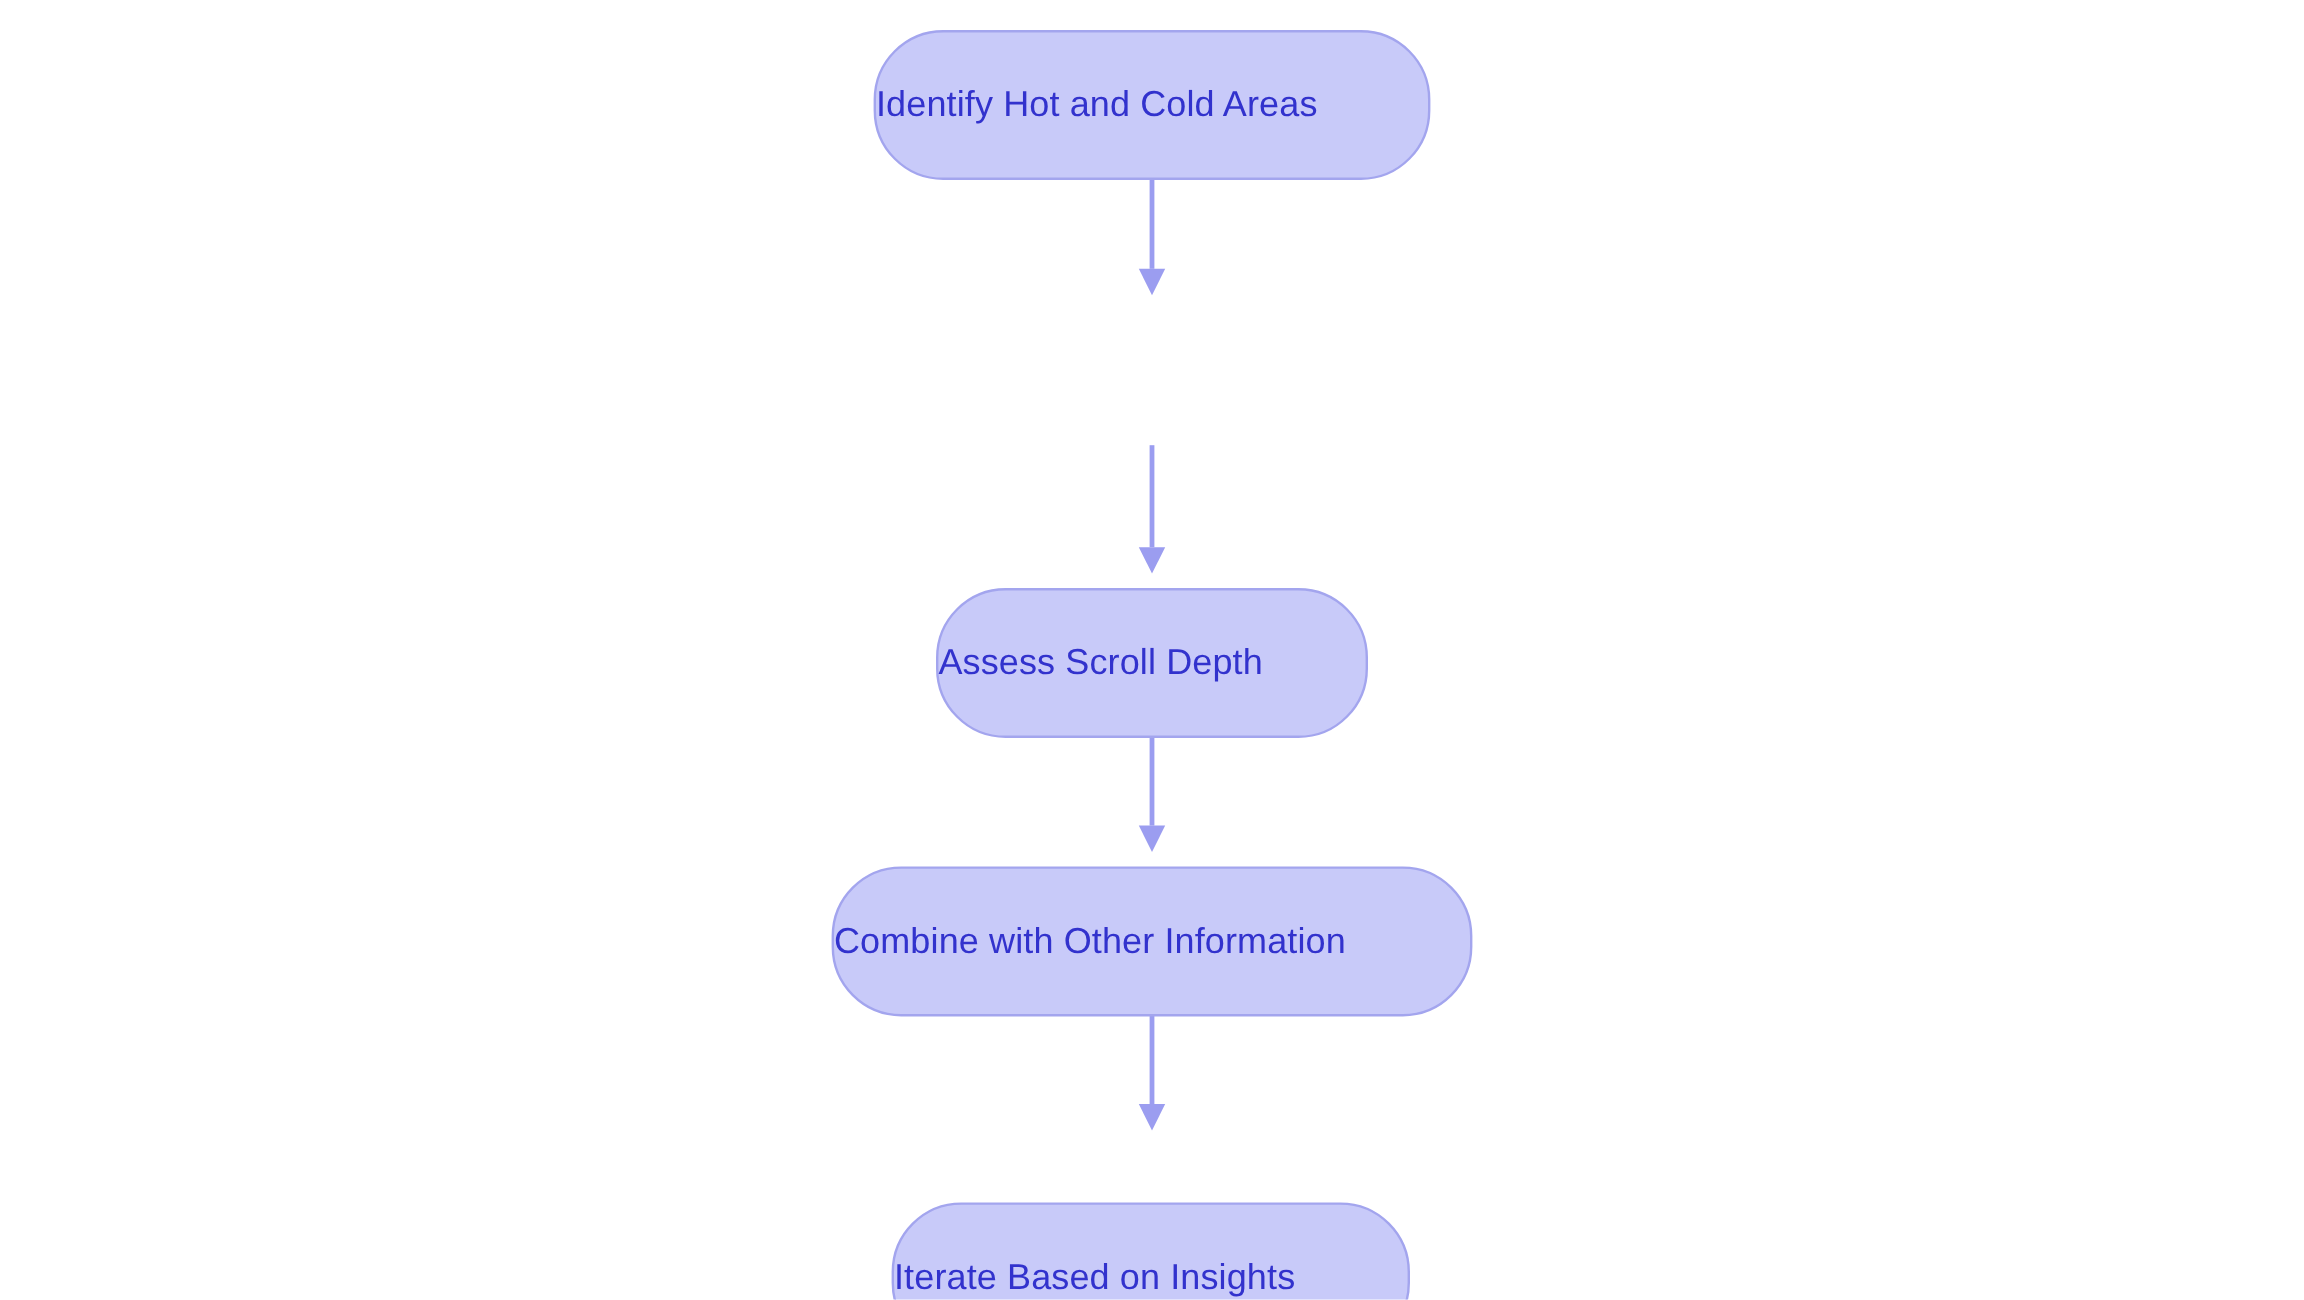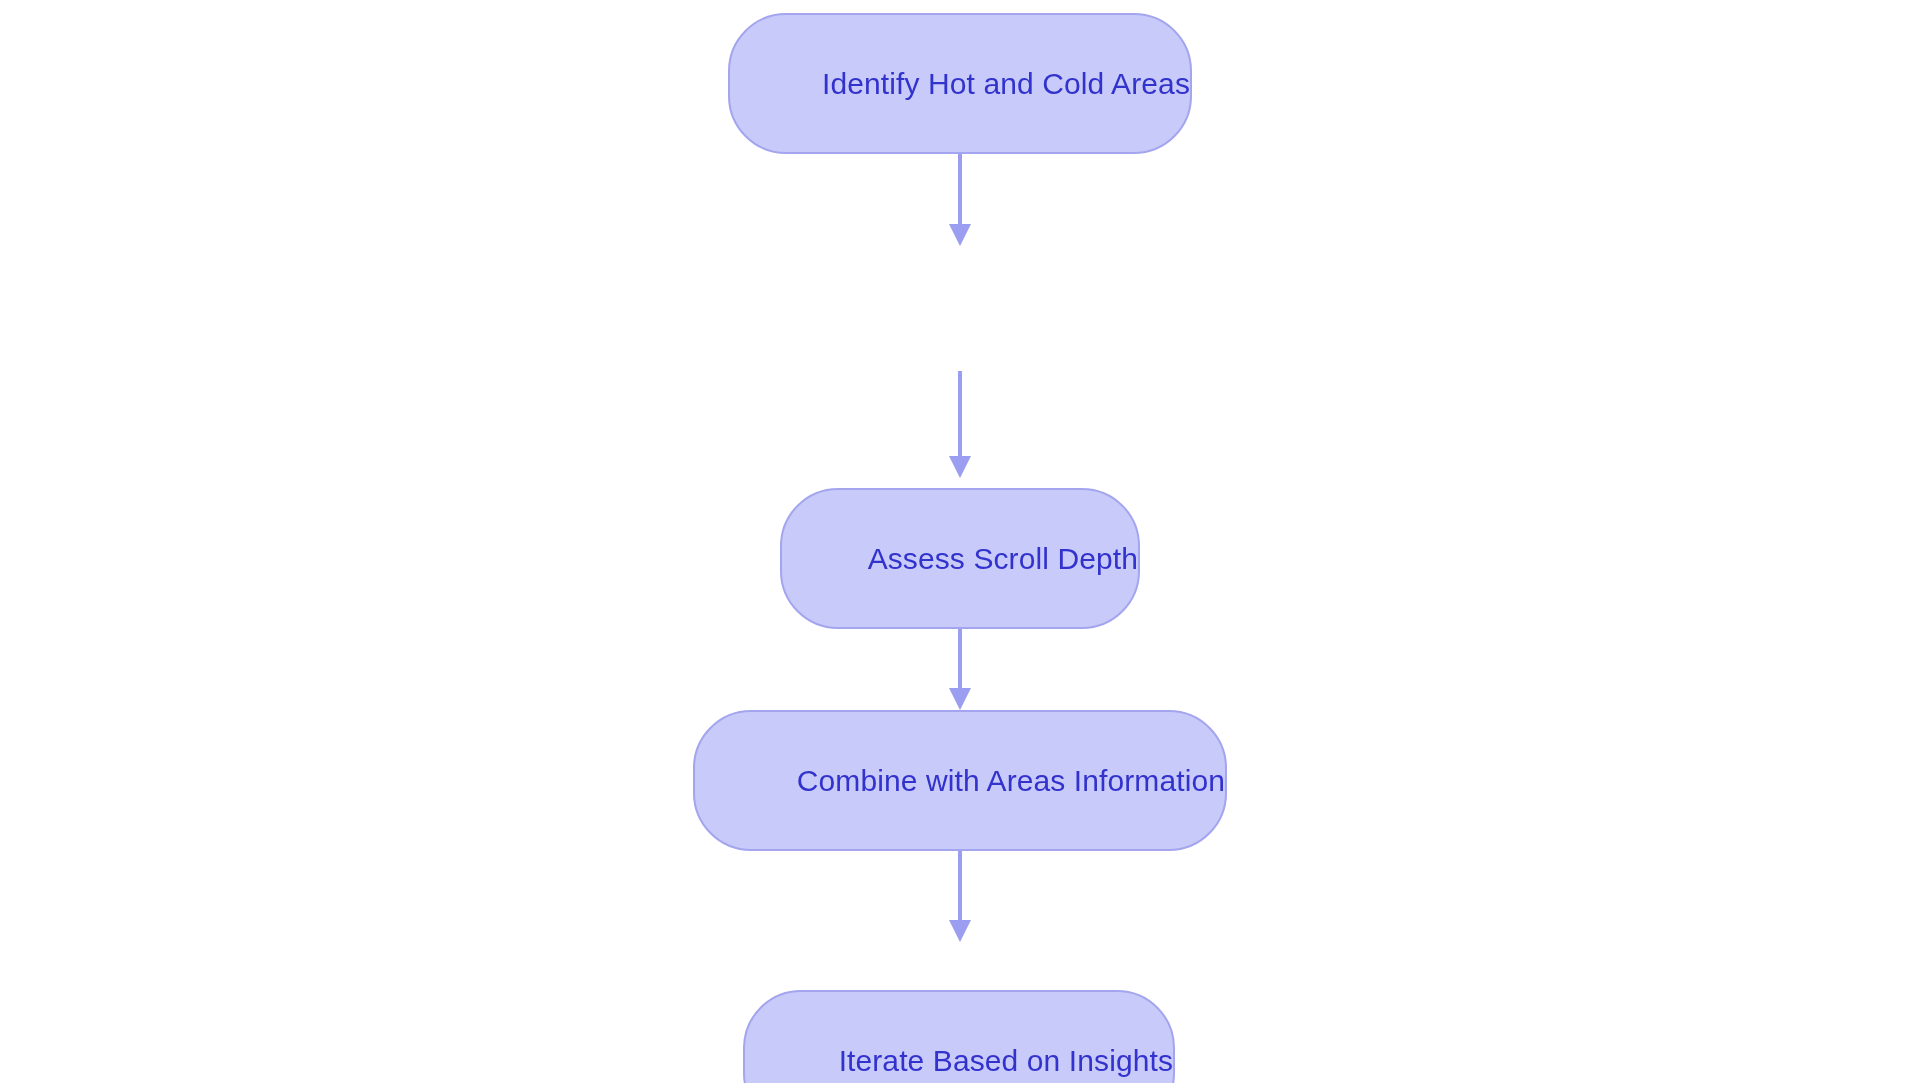--- a/index.html
+++ b/index.html
@@ -22,22 +22,23 @@
   }
 
   .flow-node {
     position: absolute;
     box-sizing: border-box;
     background: #c8caf9;
     border: 2px solid #a3a5ee;
     border-radius: 58px;
     display: flex;
     align-items: center;
-    justify-content: flex-end;
-    height: 141px;
+    justify-content: flex-start;
+    height: 125px;
+    margin-top: 12px;
   }
 
   .flow-node-label {
     font-size: 30px;
     line-height: 1;
     color: #3232cd;
     white-space: nowrap;
     letter-spacing: 0.1px;
     font-weight: 400;
   }
@@ -89,25 +90,25 @@
   <div class="connector" style="left:960px; top:835px;">
     <div class="connector-line" style="height:85px;"></div>
     <div class="connector-head" style="top:85px;"></div>
   </div>
 
   <div class="flow-node" style="left:728px; top:13px; width:464px;">
     <span class="flow-node-label">Identify Hot and Cold Areas</span>
   </div>
 
 
-  <div class="flow-node" style="left:780px; top:488px; width:360px;">
+  <div class="flow-node" style="left:780px; top:478px; width:360px;">
     <span class="flow-node-label">Assess Scroll Depth</span>
   </div>
 
   <div class="flow-node" style="left:693px; top:710px; width:534px;">
-    <span class="flow-node-label">Combine with Areas Information</span>
+    <span class="flow-node-label">Combine with Other Information</span>
   </div>
 
   <div class="flow-node" style="left:743px; top:990px; width:432px;">
     <span class="flow-node-label">Iterate Based on Insights</span>
   </div>
 
 </div>
 
 </body></html>

